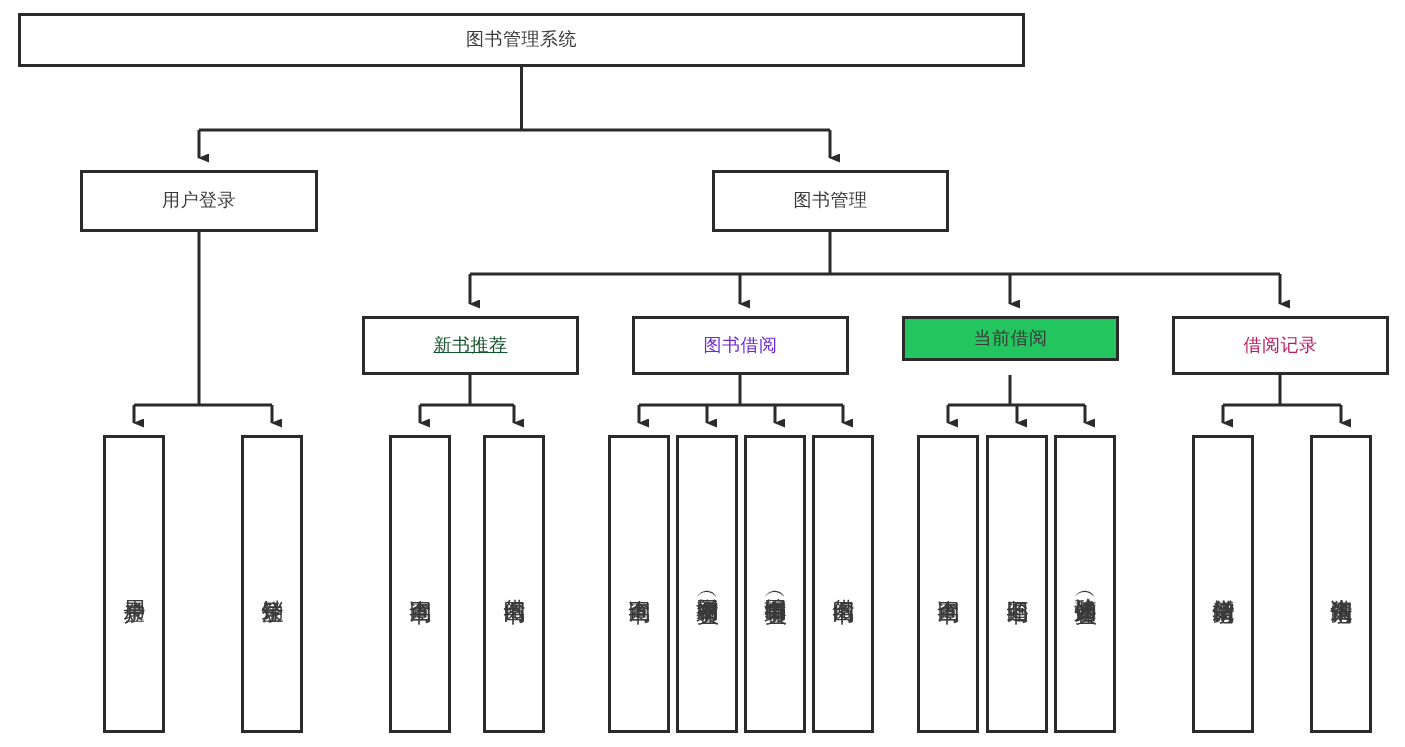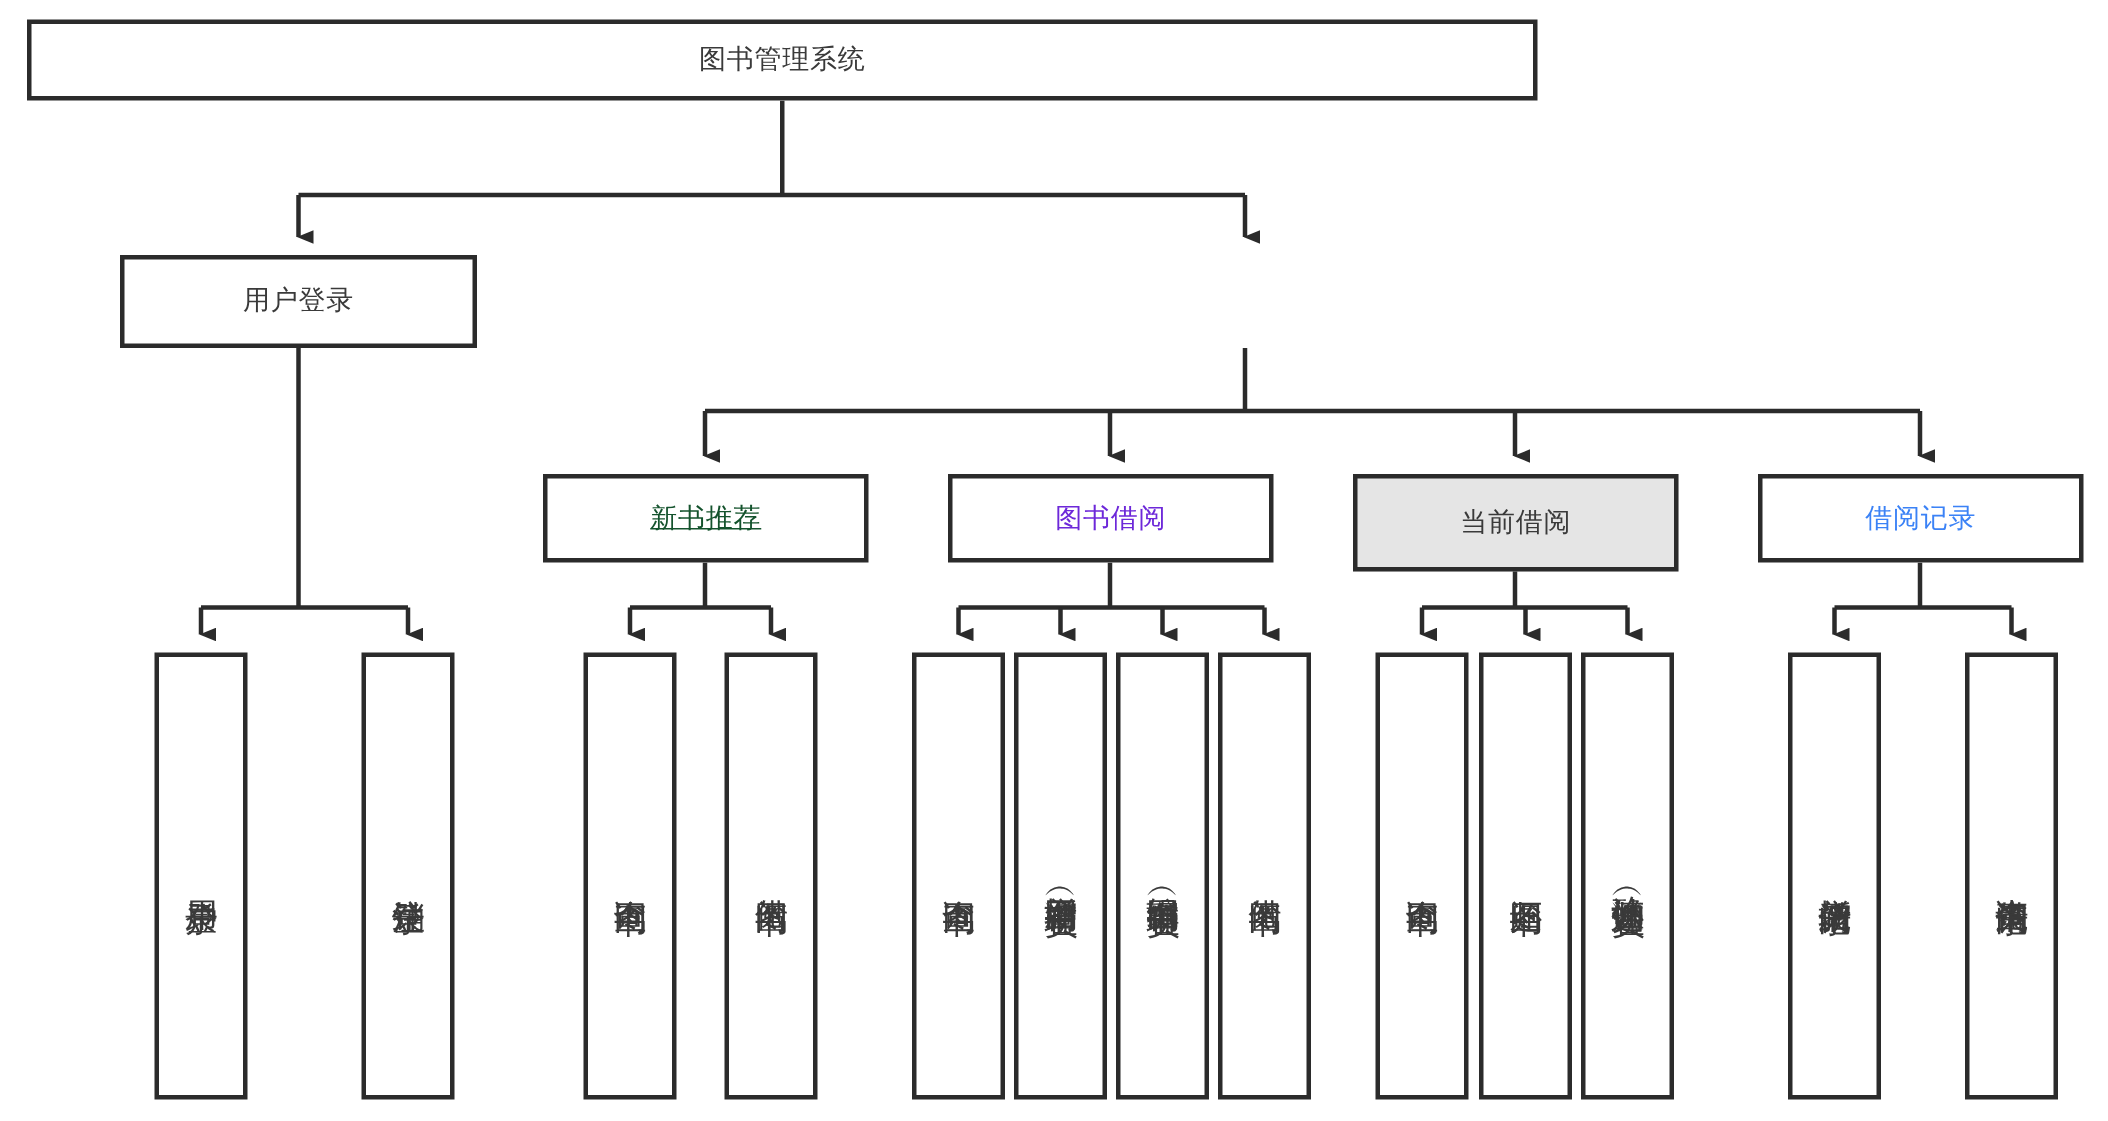--- a/index.html
+++ b/index.html
@@ -116,32 +116,35 @@
     </g>
   </svg>
 
   <div class="node-box" style="left: 18px; top: 13px; width: 1007px; height: 54px; border-color: rgb(43, 43, 43); background: rgb(255, 255, 255);">
     <span class="node-label" style="color: rgb(58, 58, 58);">图书管理系统</span>
   </div>
 
   <div class="node-box" style="left: 80px; top: 170px; width: 238px; height: 62px; border-color: rgb(43, 43, 43); background: rgb(255, 255, 255);">
     <span class="node-label" style="color: rgb(58, 58, 58);">用户登录</span>
   </div>
+  <div class="node-box" style="left: 712px; top: 170px; width: 237px; height: 62px; border-color: rgb(43, 43, 43); background: rgb(255, 255, 255);">
+    <span class="node-label" style="color: rgb(58, 58, 58);">图书管理</span>
+  </div>
 
   <div class="node-box" style="left: 362px; top: 316px; width: 217px; height: 59px; border-color: rgb(43, 43, 43); background: rgb(255, 255, 255);">
     <span class="node-label" style="color: #14532d; text-decoration: underline;">新书推荐</span>
   </div>
   <div class="node-box" style="left: 632px; top: 316px; width: 217px; height: 59px; border-color: rgb(43, 43, 43); background: rgb(255, 255, 255);">
     <span class="node-label" style="color: #6d28d9;">图书借阅</span>
   </div>
-  <div class="node-box" style="left: 902px; top: 316px; width: 217px; height: 65px; border-color: rgb(43, 43, 43); background: #e5e5e5;">
+  <div class="node-box" style="left: 902px; top: 316px; width: 217px; height: 45px; border-color: rgb(43, 43, 43); background: #22c55e;">
     <span class="node-label" style="color: rgb(58, 58, 58);">当前借阅</span>
   </div>
   <div class="node-box" style="left: 1172px; top: 316px; width: 217px; height: 59px; border-color: rgb(43, 43, 43); background: rgb(255, 255, 255);">
-    <span class="node-label" style="color: #3b82f6;">借阅记录</span>
+    <span class="node-label" style="color: #be185d;">借阅记录</span>
   </div>
 
   <div class="node-box vertical" style="left: 103px; top: 435px; width: 62px; height: 298px; border-color: rgb(43, 43, 43); background: rgb(255, 255, 255);">
     <span class="node-label" style="color: rgb(58, 58, 58);">用户登录</span>
   </div>
   <div class="node-box vertical" style="left: 241px; top: 435px; width: 62px; height: 298px; border-color: rgb(43, 43, 43); background: rgb(255, 255, 255);">
     <span class="node-label" style="color: rgb(58, 58, 58);">注销登录</span>
   </div>
   <div class="node-box vertical" style="left: 389px; top: 435px; width: 62px; height: 298px; border-color: rgb(43, 43, 43); background: rgb(255, 255, 255);">
     <span class="node-label" style="color: rgb(58, 58, 58);">查询图书</span>

